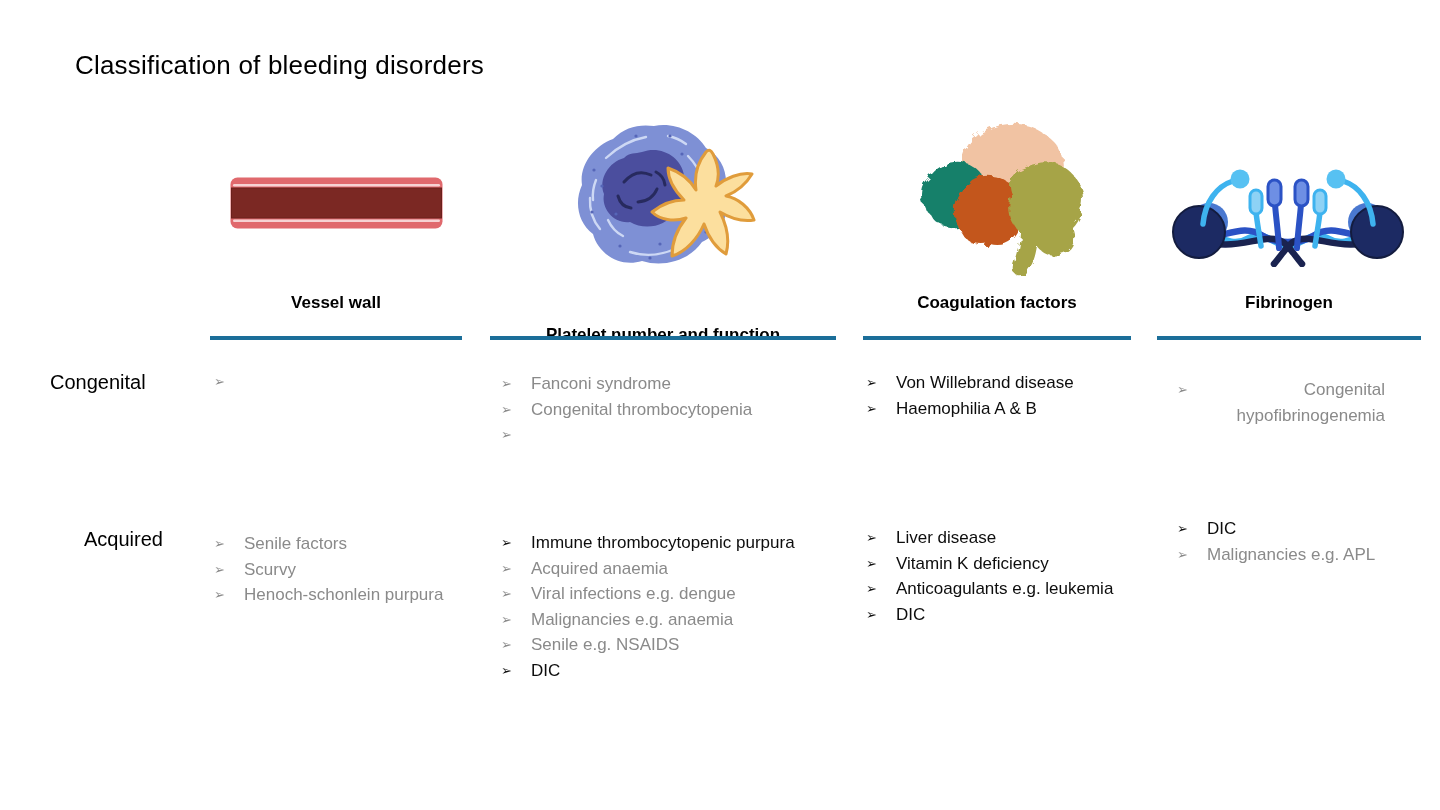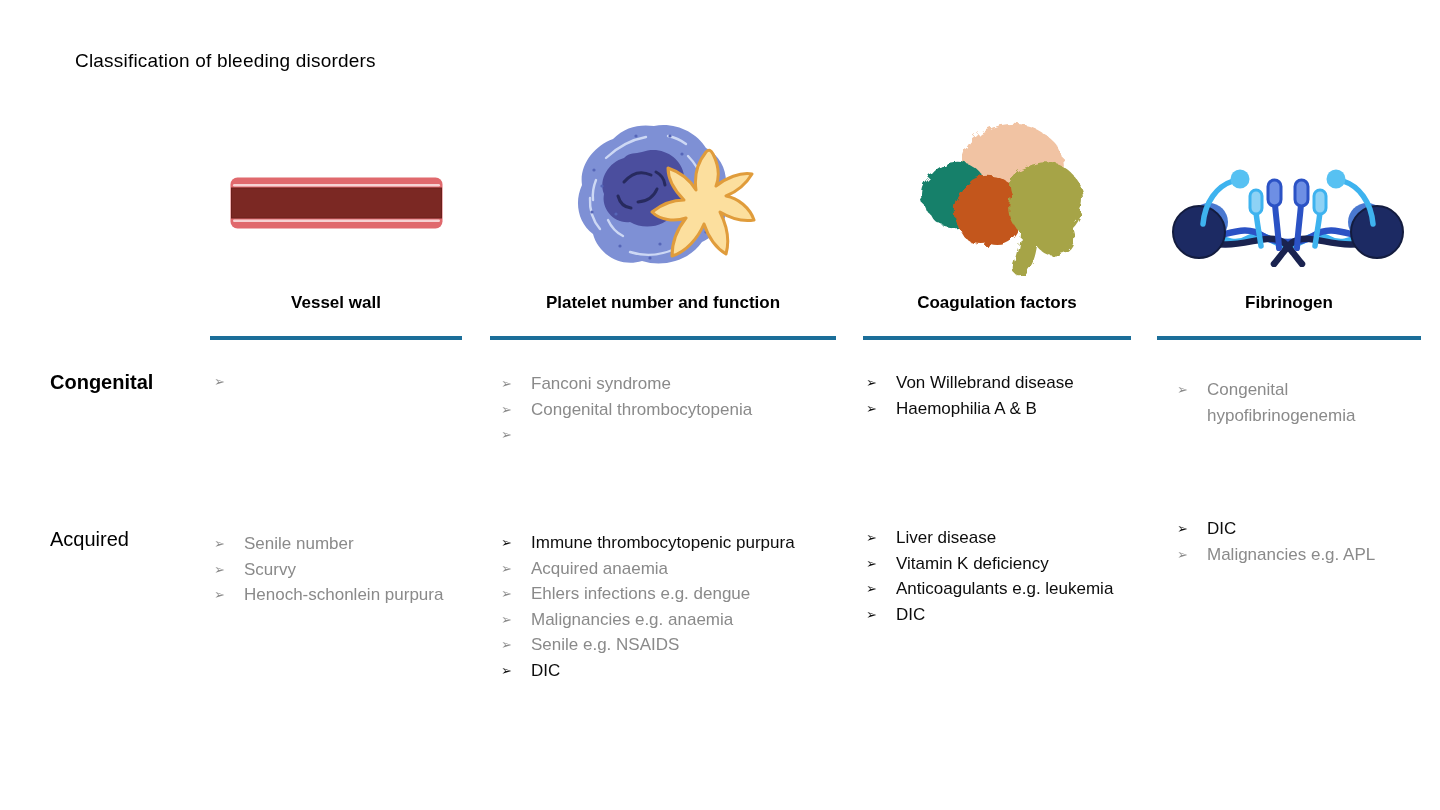--- a/index.html
+++ b/index.html
@@ -2,40 +2,40 @@
 <html><head>
 <meta charset="utf-8">
 <style>
   html,body { margin:0; padding:0; background:#ffffff; }
   .slide {
     position:relative; width:1440px; height:810px; background:#ffffff;
     font-family:"Liberation Sans", sans-serif; overflow:hidden;
   }
   .title {
     position:absolute; left:75px; top:50px;
-    font-size:19px; color:#000000; letter-spacing:0.2px;
+    font-size:26px; color:#000000; letter-spacing:0.2px;
   }
   .col-header {
     position:absolute; top:293px; text-align:center;
     font-size:17px; font-weight:600; color:#000000;
   }
   .rule { position:absolute; top:336px; height:4px; }
   .row-label { position:absolute; left:50px; font-size:20px; color:#000000; }
   .icon { position:absolute; }
   .icon svg { display:block; width:100%; height:100%; }
   ul.list { position:absolute; margin:0; padding:0; list-style:none; }
   ul.list li { display:flex; align-items:flex-start; font-size:17px; line-height:25.5px; }
   .blt { flex:0 0 30px; font-size:13px; line-height:25.5px; }
   .txt { display:block; }
-  .txt.wrap { max-width:178px; }
+  .txt.wrap { max-width:178px;text-align:right; }
   li.muted { color:#8a8a8a; }
   li.strong { color:#0d0d0d; }
   
   .h-c1 { left:210px; width:252px; }  .r-c1 { left:210px; width:252px; }
-  .h-c2 { left:490px; width:346px; }  .r-c2 { left:490px; width:346px; }
+  .h-c2 { left:490px; width:346px;margin-top:32px; }  .r-c2 { left:490px; width:346px; }
   .h-c3 { left:863px; width:268px; }  .r-c3 { left:863px; width:268px; }
   .h-c4 { left:1157px; width:264px; } .r-c4 { left:1157px; width:264px; }
 </style>
 </head>
 <body>
 
 <div class="slide">
 
   <div class="title">Classification of bleeding disorders</div>
 
@@ -143,22 +143,22 @@
   <div class="col-header h-c1">Vessel wall</div>
   <div class="col-header h-c2">Platelet number and function</div>
   <div class="col-header h-c4">Fibrinogen</div>
   <div class="col-header h-c3">Coagulation factors</div>
 
   <div class="rule r-c1" style="background:#1b6e99;"></div>
   <div class="rule r-c2" style="background:#1b6e99;"></div>
   <div class="rule r-c3" style="background:#1b6e99;"></div>
   <div class="rule r-c4" style="background:#1b6e99;"></div>
 
-  <div class="row-label" style="top:371px;font-weight:bold;">Congenital</div>
-  <div class="row-label" style="top:528px;">Acquired</div>
+  <div class="row-label" style="top:371px;">Congenital</div>
+  <div class="row-label" style="top:528px;margin-left:34px;">Acquired</div>
 
   <ul class="list" style="left:214px; top:369px; width:270px;">
     <li class="muted">
         <span class="blt">➢</span>
       </li>
   </ul>
 
   <ul class="list" style="left:501px; top:371px; width:360px;">
     <li class="muted">
         <span class="blt">➢</span>
@@ -187,21 +187,21 @@
   <ul class="list" style="left:1177px; top:377px; width:240px;">
     <li class="muted">
         <span class="blt">➢</span>
         <span class="txt wrap">Congenital hypofibrinogenemia</span>
       </li>
   </ul>
 
   <ul class="list" style="left:214px; top:531px; width:280px;">
     <li class="muted">
         <span class="blt">➢</span>
-        <span class="txt">Senile number</span>
+        <span class="txt">Senile factors</span>
       </li>
     <li class="muted">
         <span class="blt">➢</span>
         <span class="txt">Scurvy</span>
       </li>
     <li class="muted">
         <span class="blt">➢</span>
         <span class="txt">Henoch-schonlein purpura</span>
       </li>
   </ul>
@@ -210,21 +210,21 @@
     <li class="strong">
         <span class="blt">➢</span>
         <span class="txt">Immune thrombocytopenic purpura</span>
       </li>
     <li class="muted">
         <span class="blt">➢</span>
         <span class="txt">Acquired anaemia</span>
       </li>
     <li class="muted">
         <span class="blt">➢</span>
-        <span class="txt">Ehlers infections e.g. dengue</span>
+        <span class="txt">Viral infections e.g. dengue</span>
       </li>
     <li class="muted">
         <span class="blt">➢</span>
         <span class="txt">Malignancies e.g. anaemia</span>
       </li>
     <li class="muted">
         <span class="blt">➢</span>
         <span class="txt">Senile e.g. NSAIDS</span>
       </li>
     <li class="strong">

